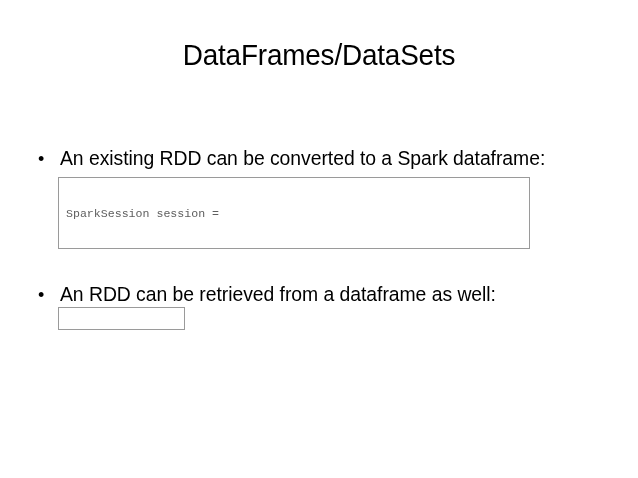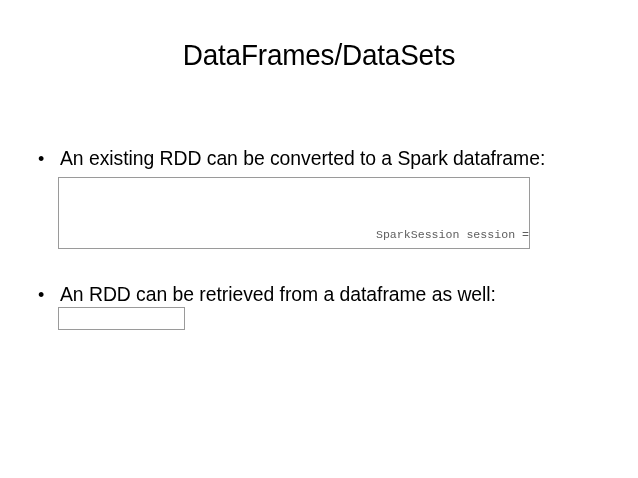--- a/index.html
+++ b/index.html
@@ -83,22 +83,21 @@
     color: #5e5e5e;
     white-space: pre;
     overflow: hidden;
   }
 
   #code-box-1 {
     left: 58px;
     top: 177px;
     width: 472px;
     height: 72px;
-    padding: 21px 0 0 7px;
-    text-align: right;
+    padding: 0 0 0 7px;
   }
 
   #code-box-2 {
     left: 58px;
     top: 307px;
     width: 127px;
     height: 23px;
     padding: 4px 0 0 7px;
   }
 

